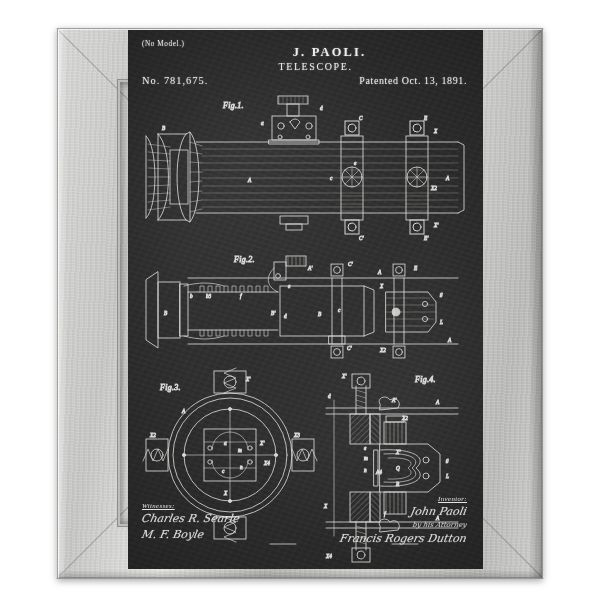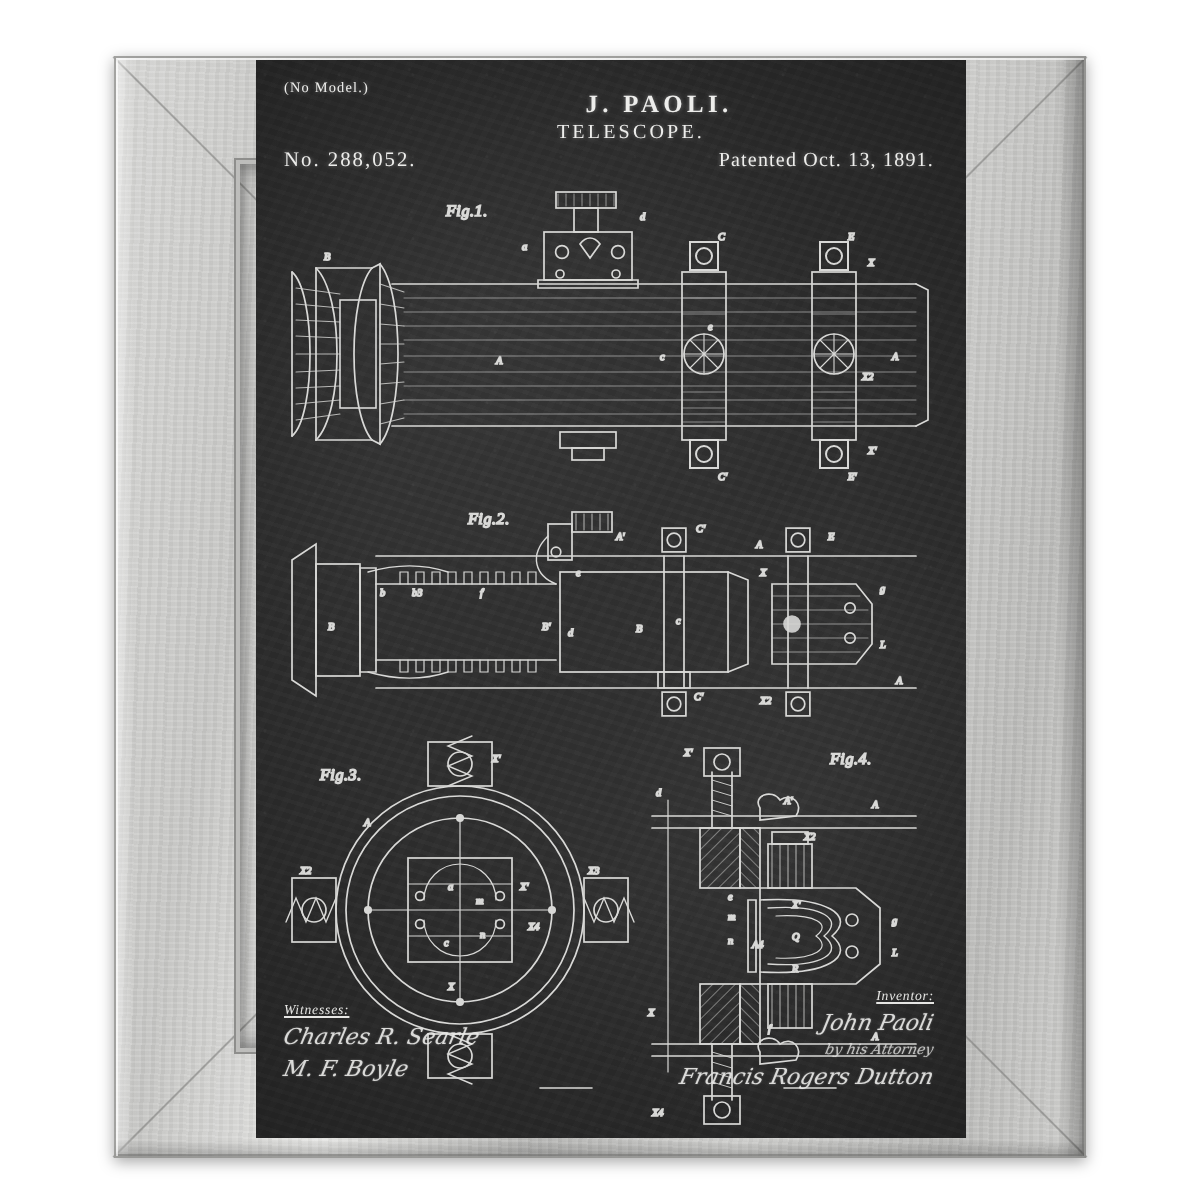--- a/index.html
+++ b/index.html
@@ -117,21 +117,21 @@
   </div>
 
   <div class="art">
 
     <div class="art-tex"></div>
     <div class="art-grain"></div>
 
     <div class="hdr h-nomodel">(No Model.)</div>
     <div class="hdr h-name">J. PAOLI.</div>
     <div class="hdr h-sub">TELESCOPE.</div>
-    <div class="hdr h-no">No. 288,052.</div>
+    <div class="hdr h-no">No. 781,675.</div>
     <div class="hdr h-date">Patented Oct. 13, 1891.</div>
 
     <svg class="sheet" viewBox="0 0 355 539">
       <defs>
         <g id="chalk"></g>
         <pattern id="hatch" width="4" height="4" patternTransform="rotate(45)" patternUnits="userSpaceOnUse">
           <line x1="0" y1="0" x2="0" y2="4" stroke="#cfcfcd" stroke-width="0.7" opacity="0.75"></line>
         </pattern>
         <pattern id="hatch2" width="4" height="4" patternTransform="rotate(-45)" patternUnits="userSpaceOnUse">
           <line x1="0" y1="0" x2="0" y2="4" stroke="#cfcfcd" stroke-width="0.7" opacity="0.75"></line>

